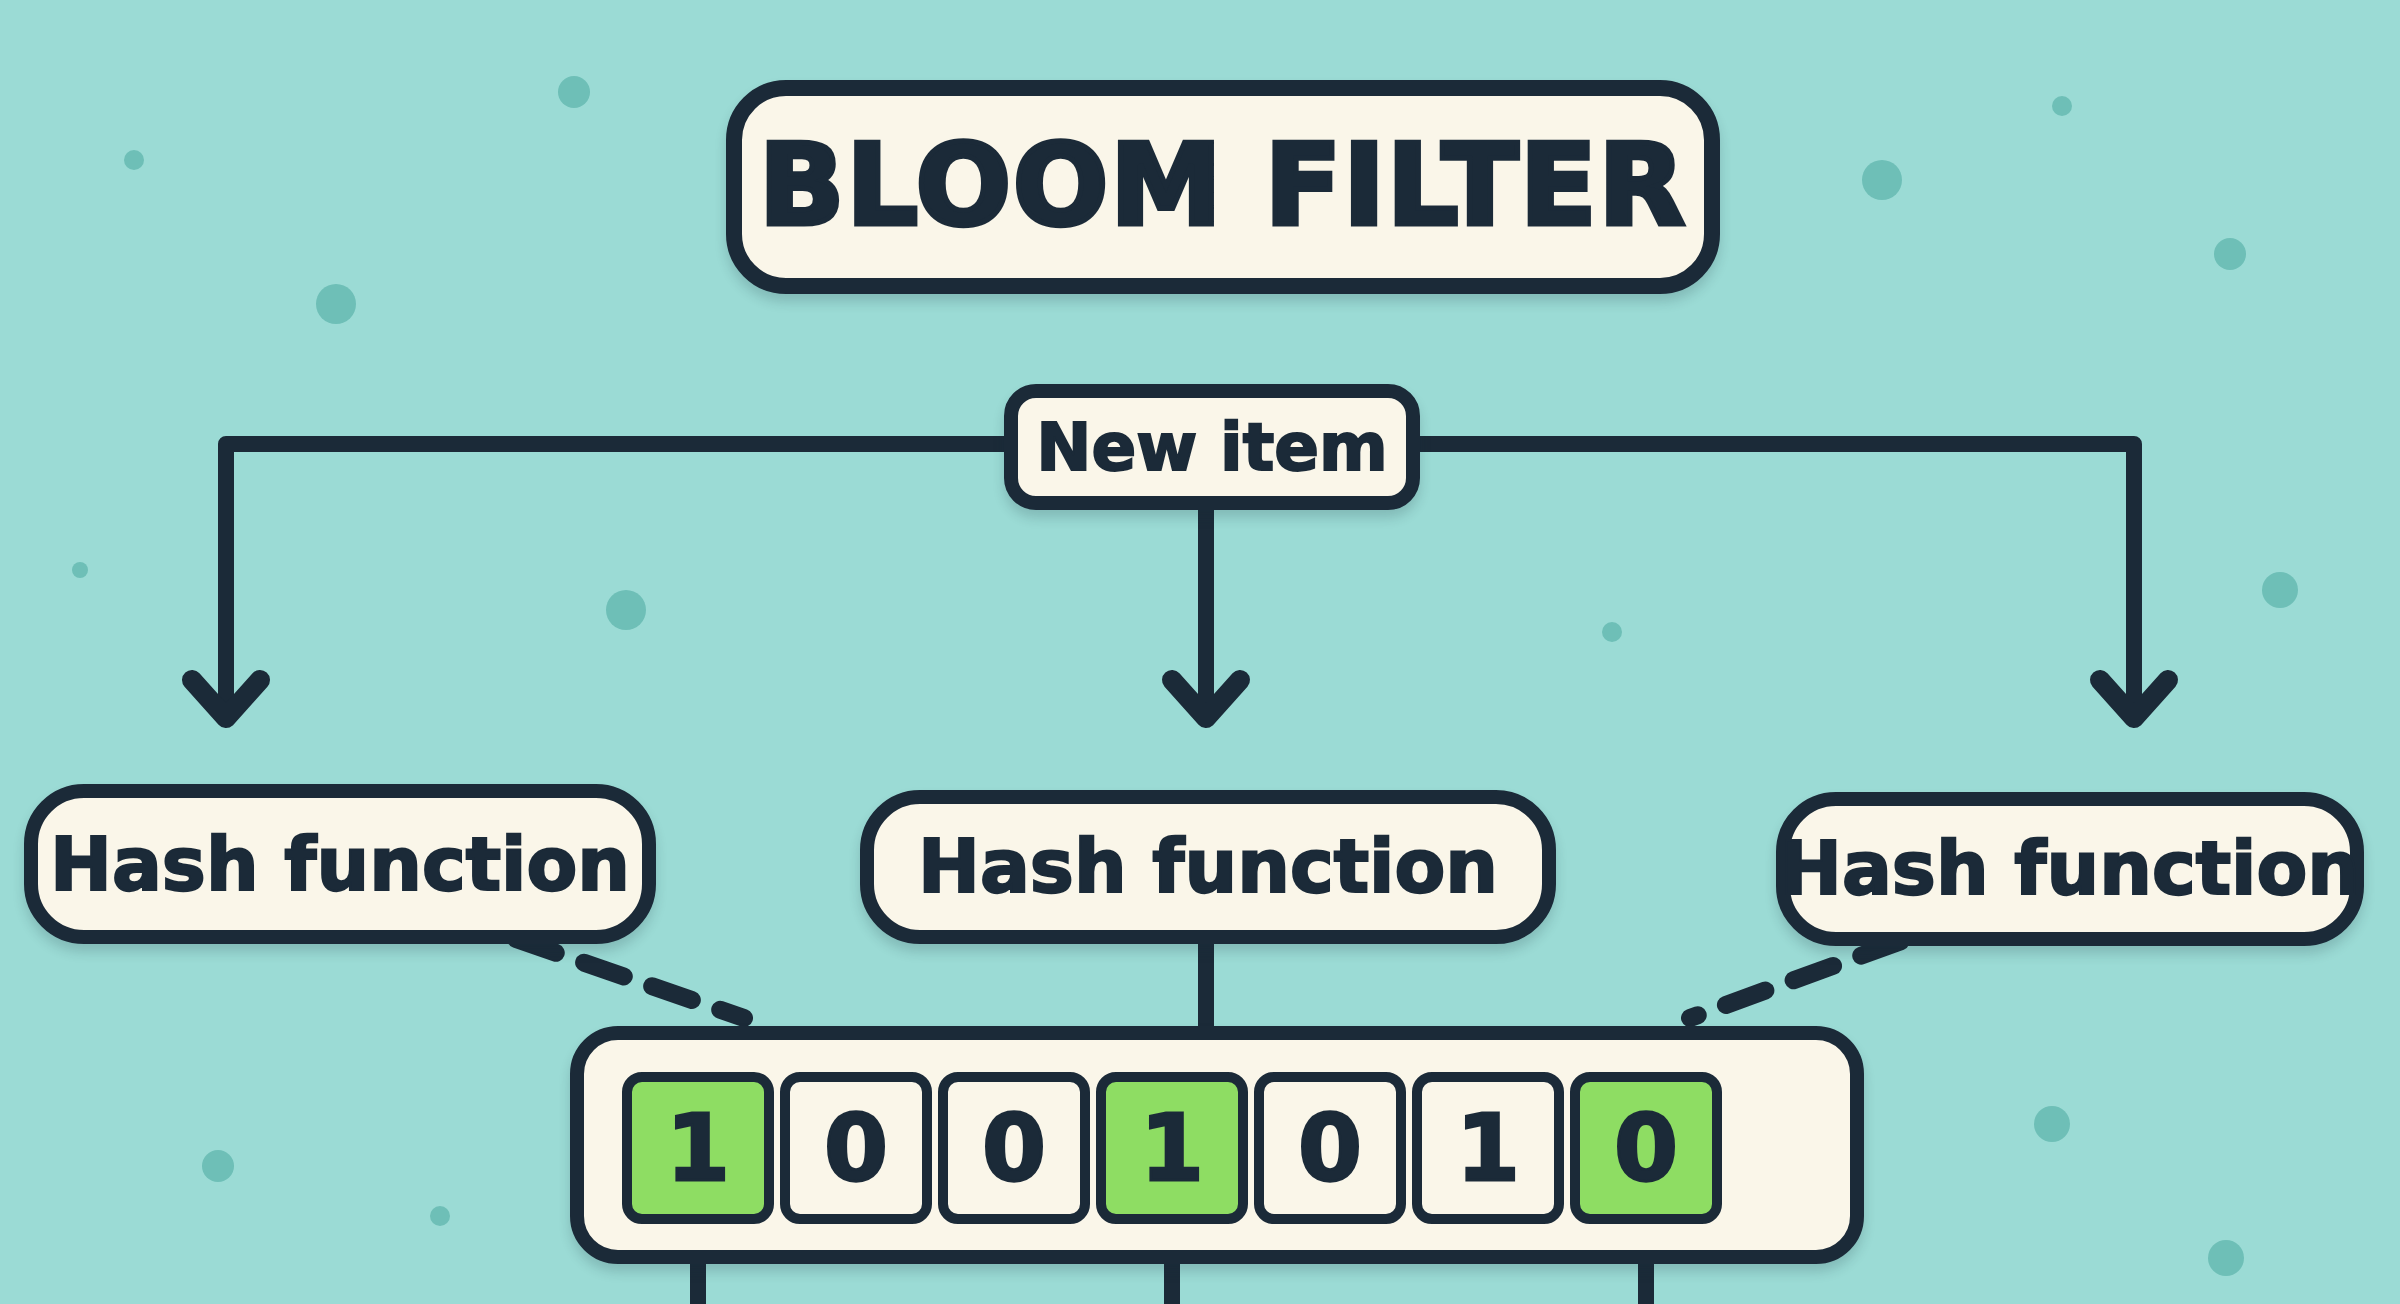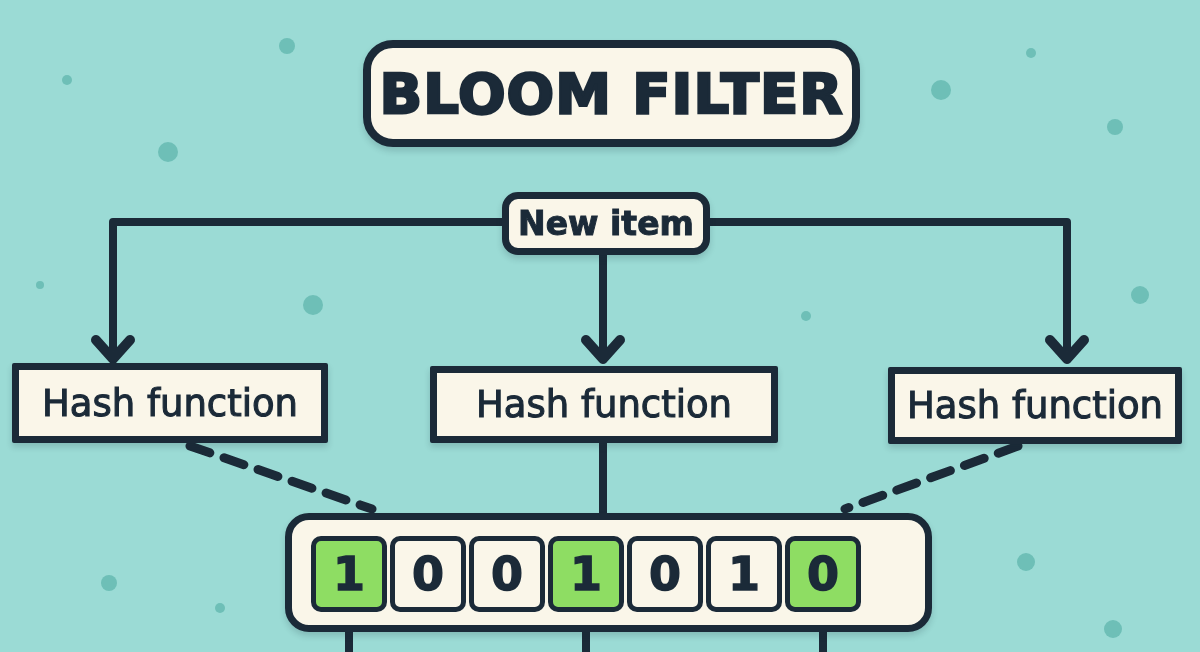--- a/index.html
+++ b/index.html
@@ -33,21 +33,21 @@
     border-width:8px;border-radius:30px;
     font-size:56px;font-weight:bold;letter-spacing:1px;
     -webkit-text-stroke:2.6px var(--outline,#1b2a38);
   }
   #new-item-box{
     left:502px;top:192px;width:208px;height:63px;
     border-radius:16px;font-size:33px;font-weight:bold;
     -webkit-text-stroke:1px var(--outline,#1b2a38);
   }
   .hash-box{
-    border-radius:2px;font-size:37px;font-weight:normal;
+    border-radius:30px;font-size:37px;font-weight:bold;margin-top:29px;
     -webkit-text-stroke:1.1px var(--outline,#1b2a38);
   }
   #hash-box-0{left:12px;top:363px;width:316px;height:80px;}
   #hash-box-1{left:430px;top:366px;width:348px;height:77px;}
   #hash-box-2{left:888px;top:367px;width:294px;height:77px;}
   #bit-array-box{
     left:285px;top:513px;width:647px;height:119px;
     border-radius:24px;
   }
   #bit-array-cells{

